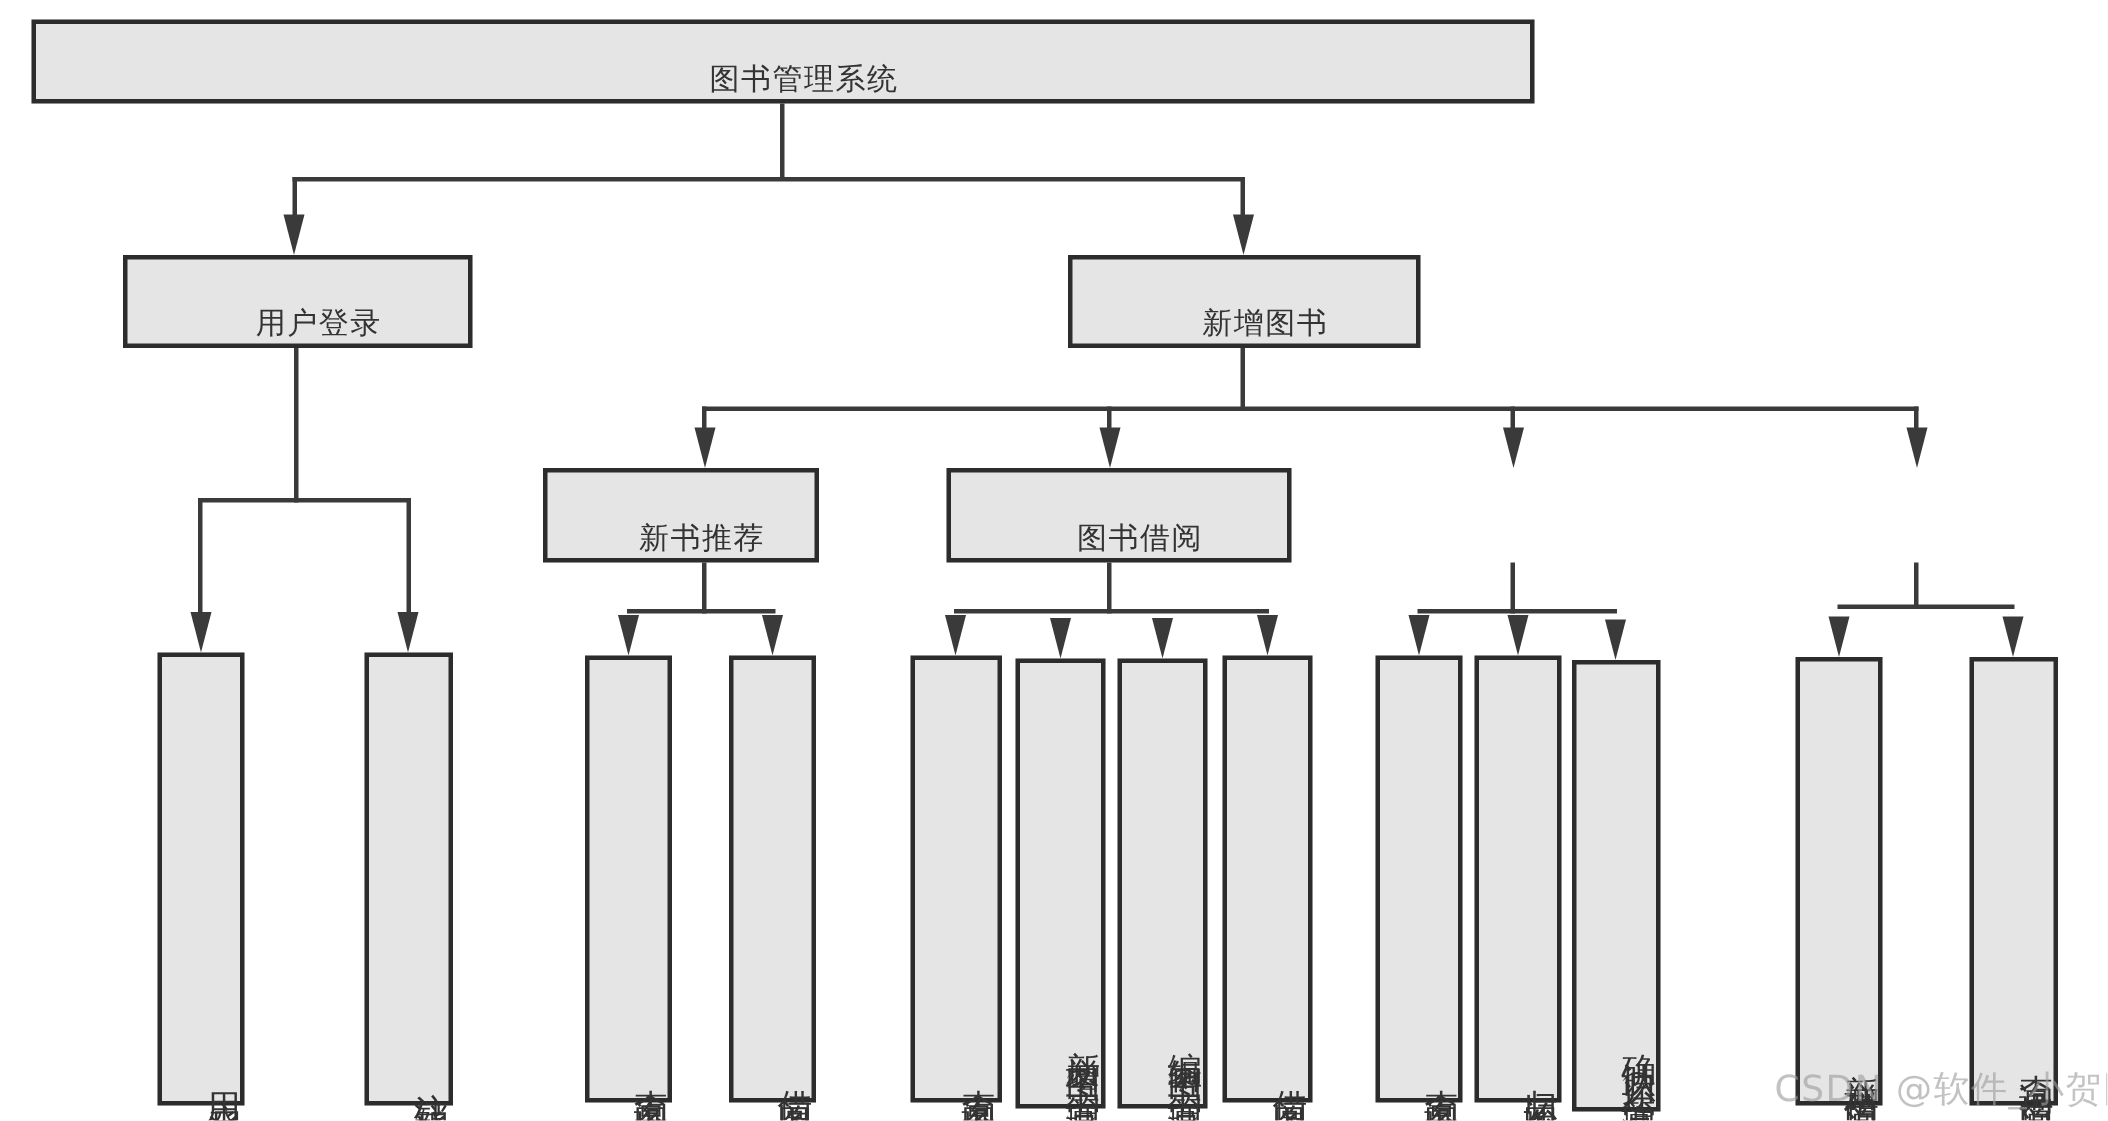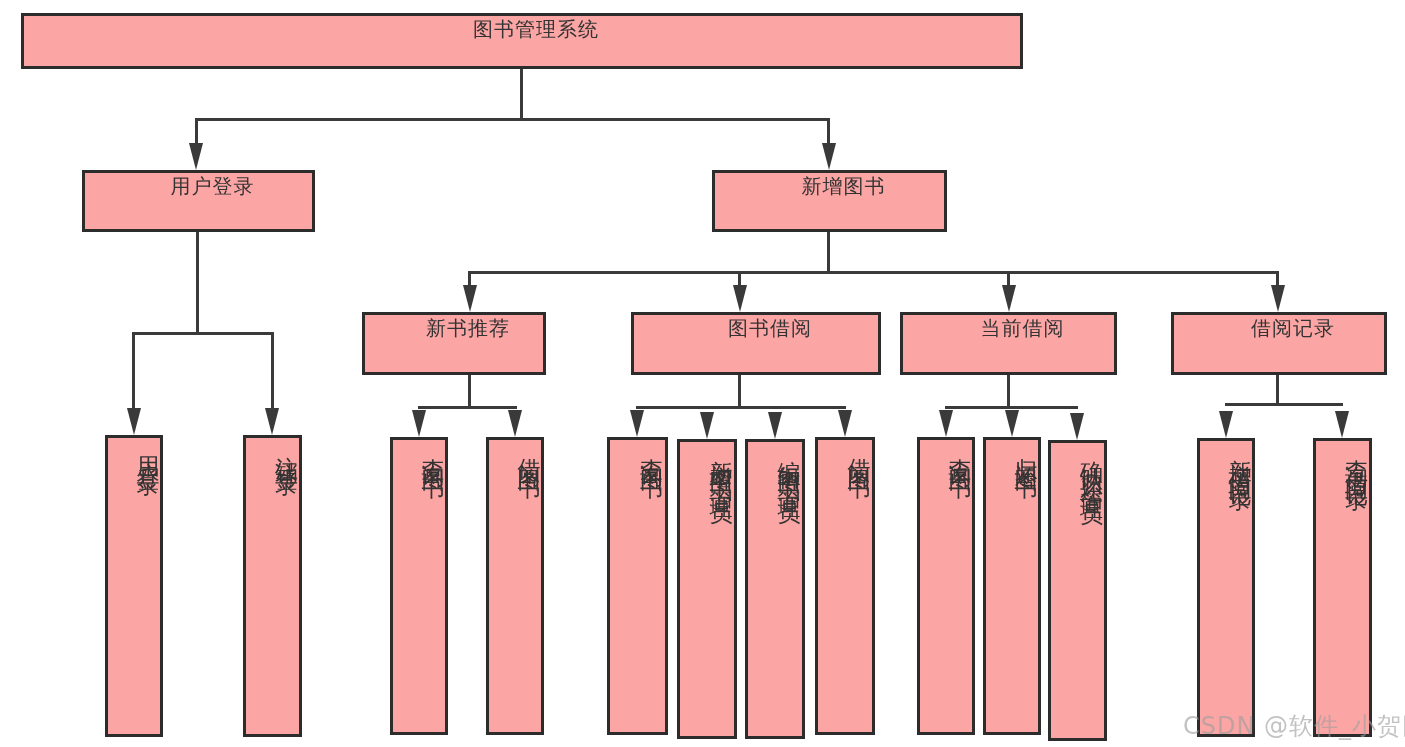--- a/index.html
+++ b/index.html
@@ -7,22 +7,22 @@
     position:relative;
     width:1405px;height:747px;
     background:#ffffff;
     font-family:"DejaVu Sans","Liberation Sans",sans-serif;
     overflow:hidden;
   }
   .box{
     position:absolute;
     box-sizing:border-box;
     border:3px solid #2c2c2c;
-    background:#fca5a5;
-    display:flex;align-items:flex-start;justify-content:center;
+    background:#e5e5e5;
+    display:flex;align-items:flex-end;justify-content:center;
     color:#333333;
     padding-left:28px;
   }
   .hbox{font-size:20px;letter-spacing:1px;}
   .vbox{font-size:23px;}
   .vbox .vtext{
     writing-mode:vertical-rl;
     letter-spacing:6px;
     line-height:1;
   }
@@ -82,28 +82,22 @@
   <div class="vline" style="left:1007px;top:271px;height:18px;"></div>
   <div class="vline" style="left:1276px;top:271px;height:18px;"></div>
   <div class="arrow" style="left:463px;top:285px;"></div>
   <div class="arrow" style="left:733px;top:285px;"></div>
   <div class="arrow" style="left:1002px;top:285px;"></div>
   <div class="arrow" style="left:1271px;top:285px;"></div>
 
   <div class="box hbox" style="left:362px;top:312px;width:184px;height:63px;">
     <span>新书推荐</span>
   </div>
-  <div class="box hbox" style="left:631px;top:312px;width:250px;height:63px;">
+  <div class="box hbox" style="left:631px;top:312px;width:230px;height:63px;">
     <span>图书借阅</span>
-  </div>
-  <div class="box hbox" style="left:900px;top:312px;width:217px;height:63px;">
-    <span>当前借阅</span>
-  </div>
-  <div class="box hbox" style="left:1171px;top:312px;width:216px;height:63px;">
-    <span>借阅记录</span>
   </div>
 
   <div class="vline" style="left:468px;top:375px;height:34px;"></div>
   <div class="hline" style="left:418px;top:406px;width:99px;"></div>
   <div class="arrow" style="left:412px;top:410px;"></div>
   <div class="arrow" style="left:508px;top:410px;"></div>
 
   <div class="vline" style="left:738px;top:375px;height:34px;"></div>
   <div class="hline" style="left:636px;top:406px;width:210px;"></div>
   <div class="arrow" style="left:630px;top:410px;"></div>

